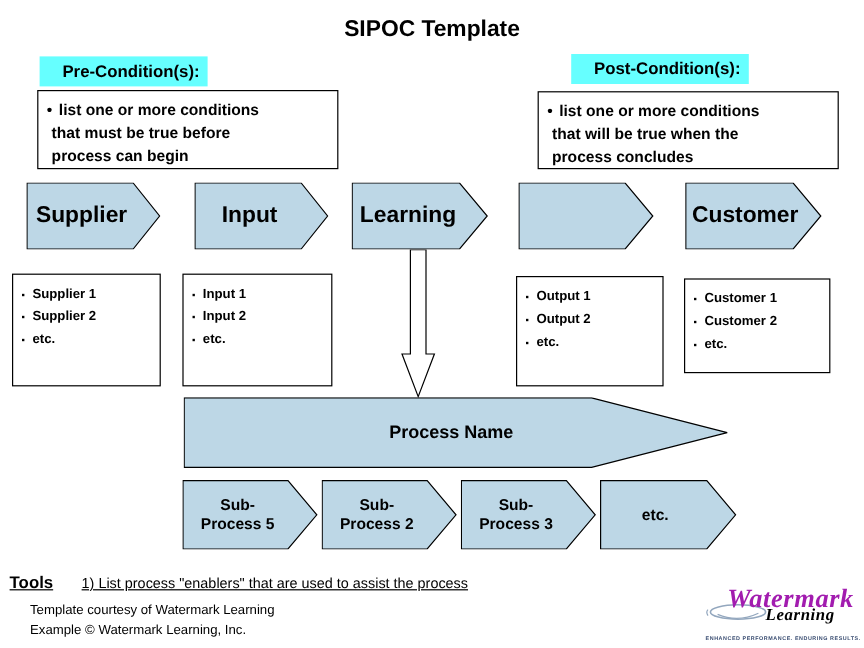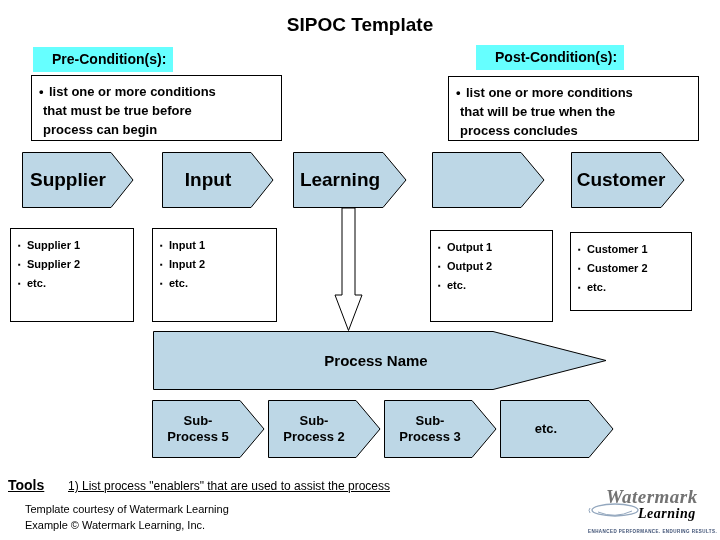--- a/index.html
+++ b/index.html
@@ -22,21 +22,21 @@
   
   .list-box{background:#fff;border:1px solid #000;box-sizing:border-box;padding:7px 2px 0 7px;}
   .list-item{display:flex;font-size:11px;font-weight:bold;line-height:19px;}
   .list-bullet{width:9px;flex:0 0 9px;font-size:8px;line-height:19px;}
   svg{display:block;}
   
   .tools-label{font-size:14px;font-weight:bold;text-decoration:underline;}
   .tools-desc{font-size:12px;text-decoration:underline;}
   .footer-line{font-size:11px;color:#000;}
   
-  .logo-watermark{font-family:"Liberation Serif", serif;font-weight:bold;font-style:italic;font-size:19px;color:#737373;letter-spacing:0.5px;}
+  .logo-watermark{font-family:"Liberation Serif", serif;font-weight:bold;font-style:italic;font-size:22px;color:#a21caf;letter-spacing:0.5px;}
   .logo-learning{font-family:"Liberation Serif", serif;font-weight:bold;font-style:italic;font-size:14px;color:#000000;letter-spacing:0.5px;}
   .logo-tagline{font-size:4.5px;letter-spacing:0.45px;color:#3c4f73;white-space:nowrap;font-weight:bold;}
 </style>
 </head>
 <body>
 
 <div id="slide">
 
   <div class="abs title">SIPOC Template</div>
 

